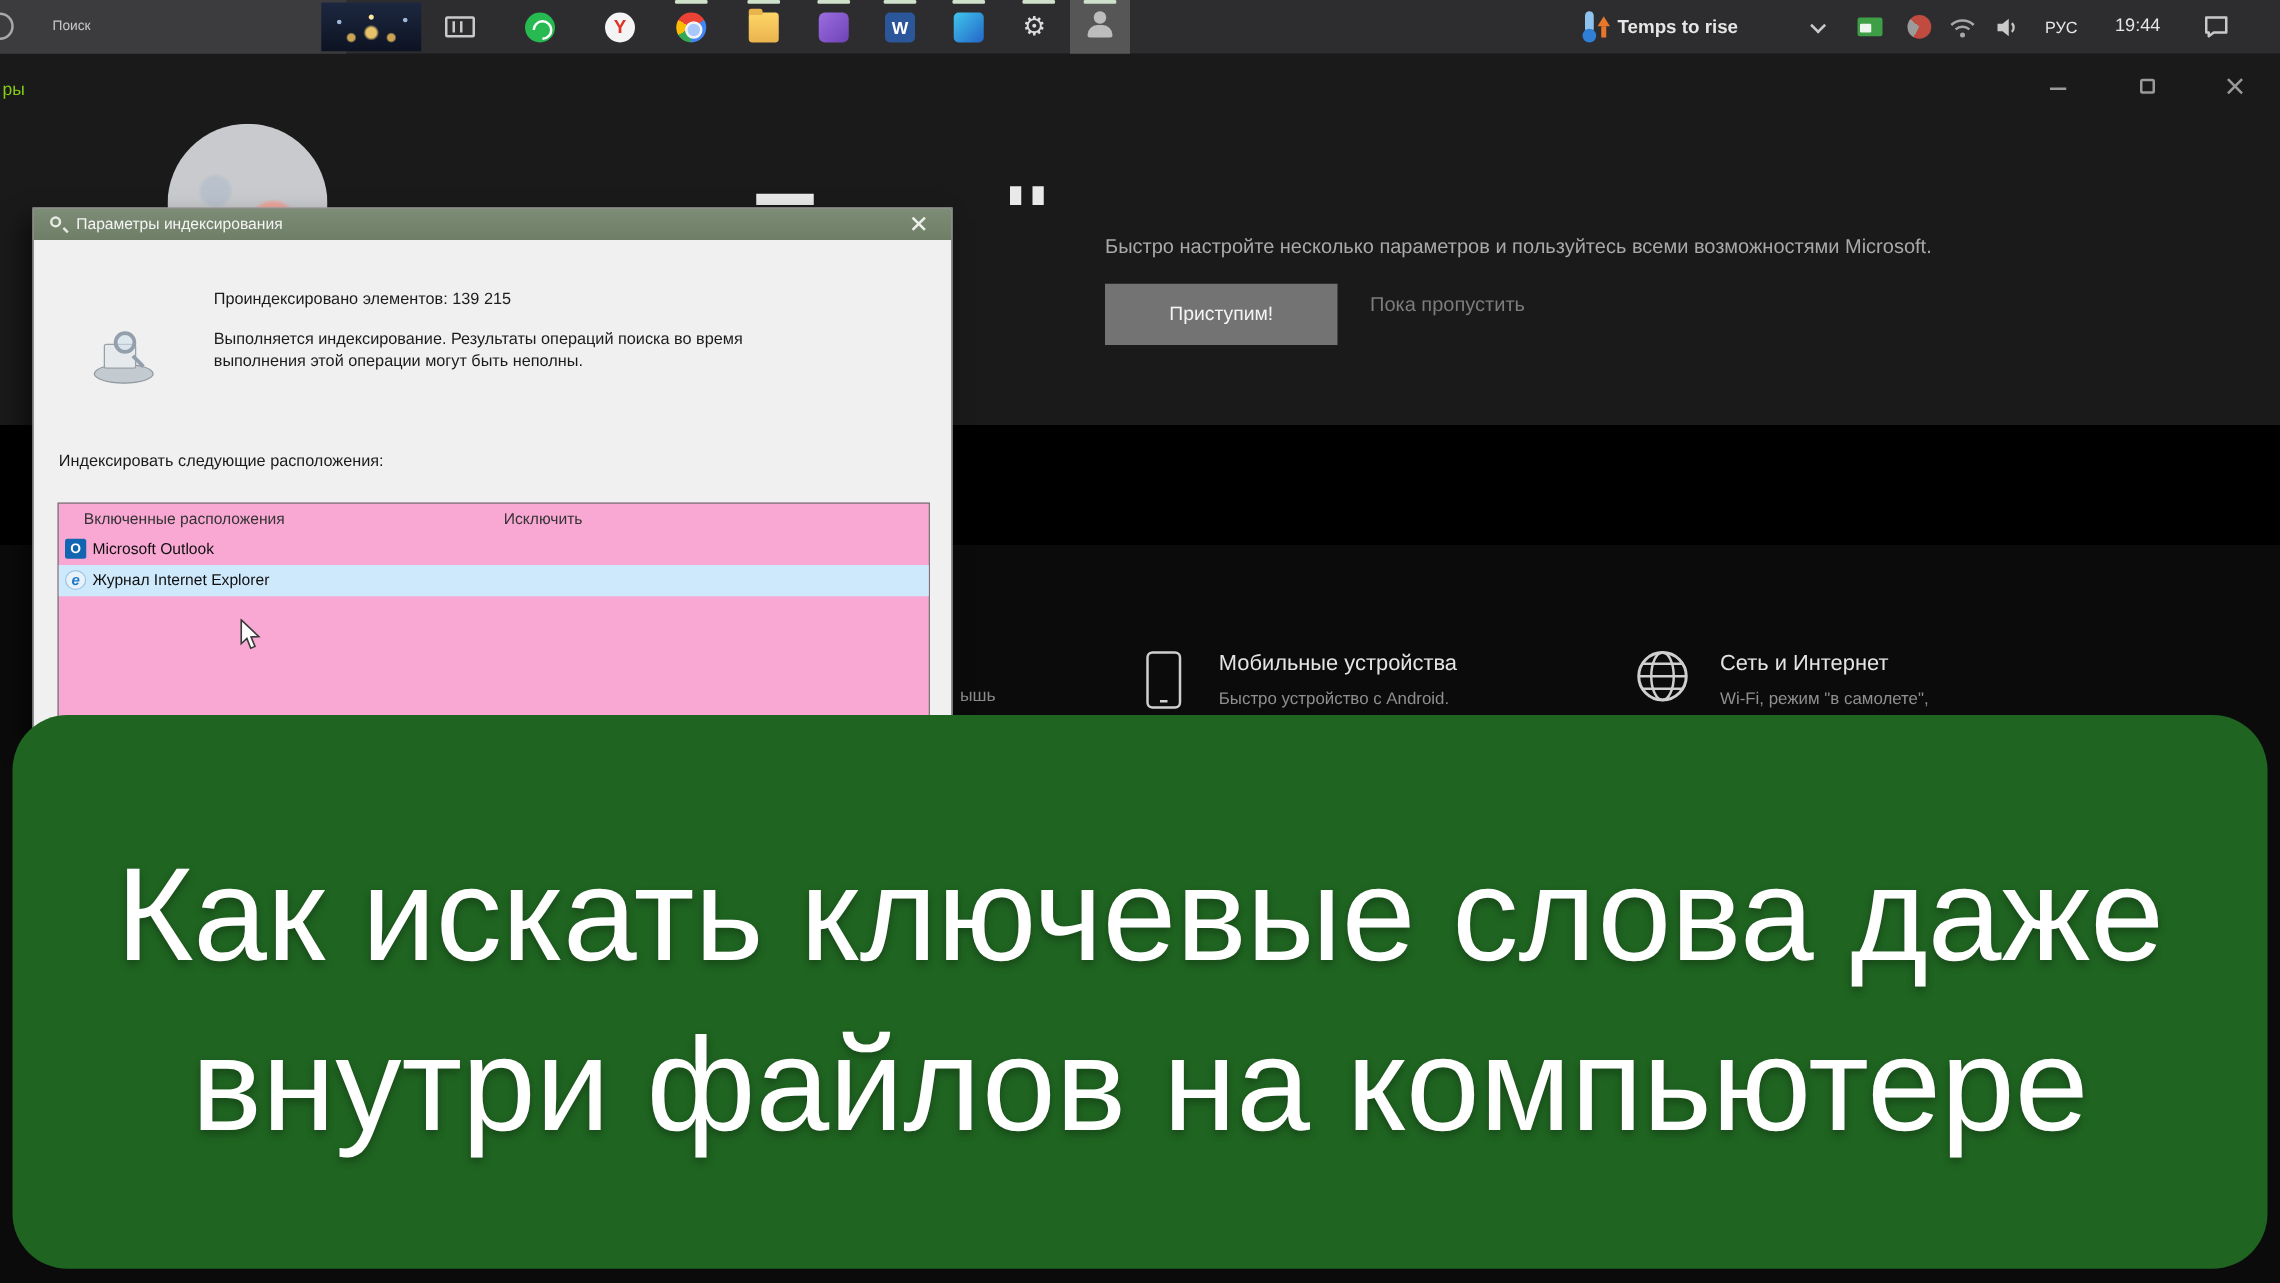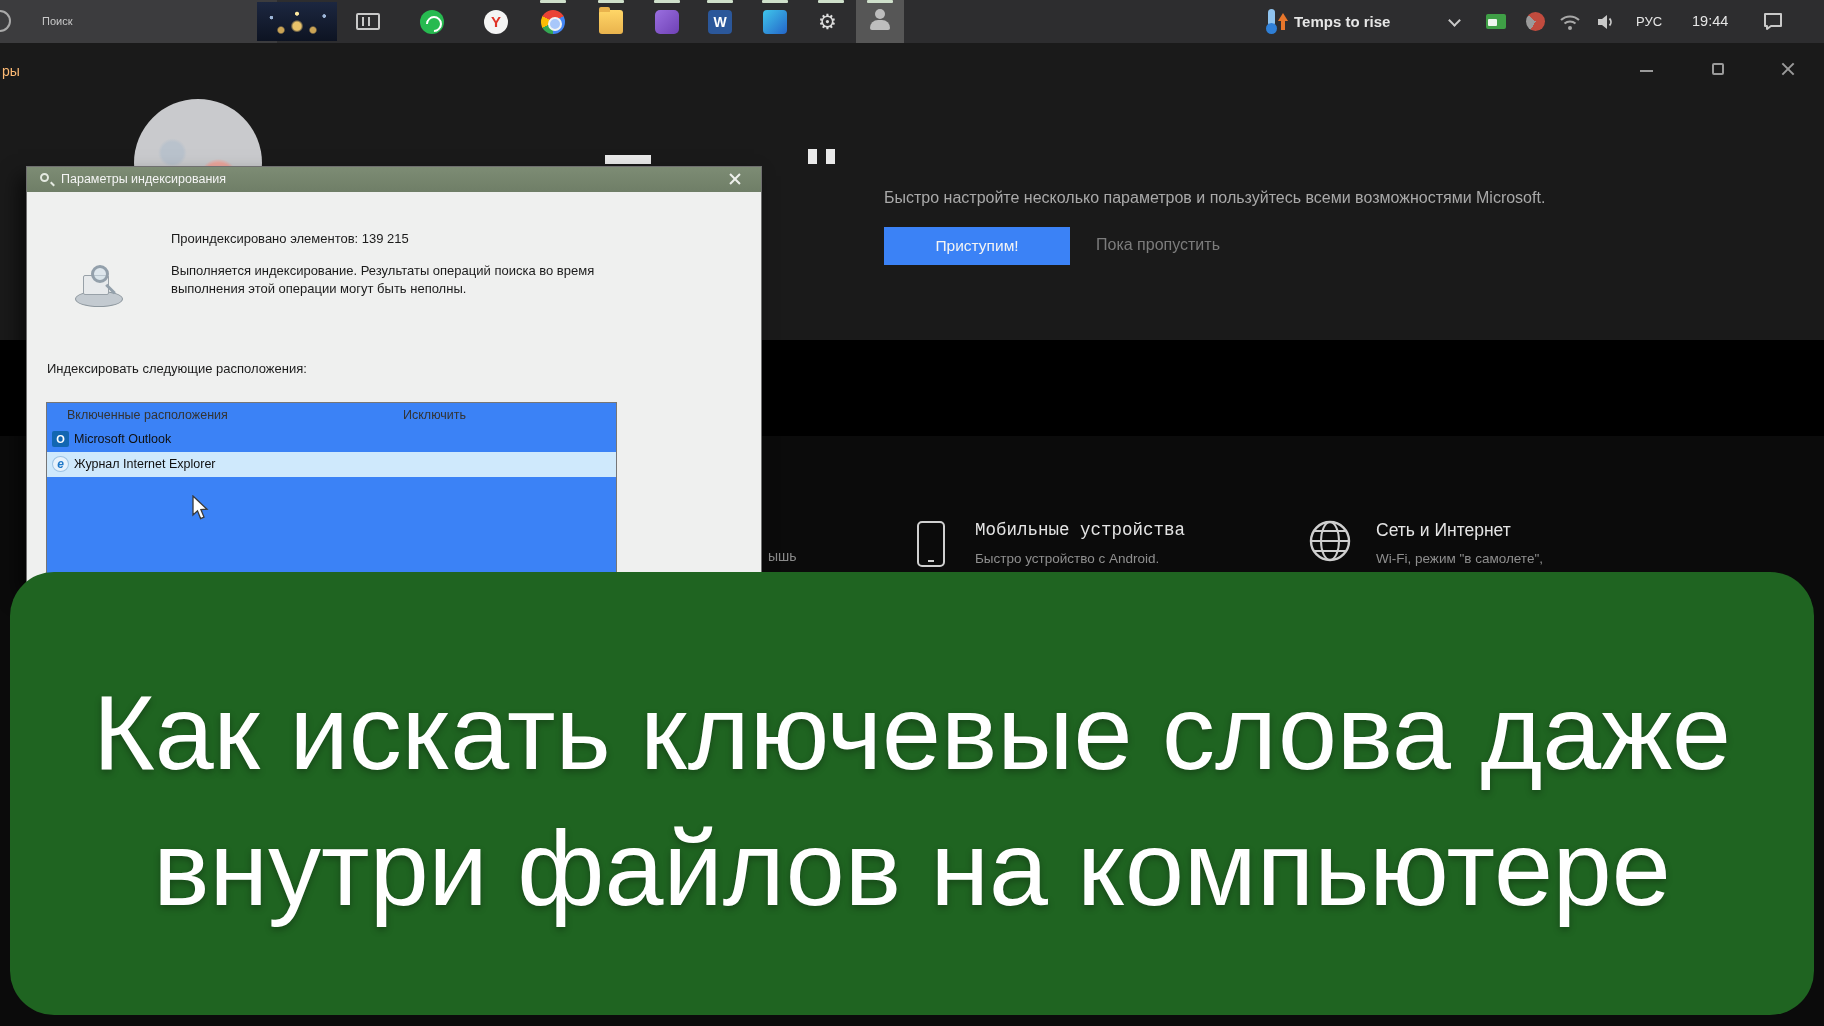--- a/index.html
+++ b/index.html
@@ -48,34 +48,34 @@
   .chevron-dn { position:absolute; left:1450px; top:16px; width:9px; height:9px; border-right:2px solid #c9c9c9; border-bottom:2px solid #c9c9c9; transform:rotate(45deg); }
   .tray-monitor { position:absolute; left:1486px; top:14px; width:20px; height:15px; background:#3f9f46; border-radius:2px; }
   .tray-monitor::after { content:""; position:absolute; left:2px; top:5px; width:9px; height:7px; background:#eef5ee; border-radius:1px; }
   .tray-red { position:absolute; left:1526px; top:12px; width:19px; height:19px; border-radius:50%; background:conic-gradient(from 210deg,#9b9b9b 0 100deg,#c14b3e 100deg 360deg); }
   .tray-svg { position:absolute; top:12px; }
 
   
   .window { position:absolute; left:0; top:43px; width:1824px; height:983px; background:#1a1a1a; z-index:1; }
   .win-band-black { position:absolute; left:0; top:297px; width:1824px; height:96px; background:#000; }
   .win-lower { position:absolute; left:0; top:393px; width:1824px; height:590px; background:#0b0b0b; }
-  .win-title-frag { position:absolute; left:2px; top:20px; font-size:14px; color:#fdba74; }
+  .win-title-frag { position:absolute; left:2px; top:20px; font-size:14px; color:#84cc16; }
   .wc-min { position:absolute; left:1640px; top:27px; width:13px; height:2px; background:#9a9a9a; }
   .wc-max { position:absolute; left:1712px; top:20px; width:12px; height:12px; border:2px solid #9a9a9a; border-radius:2px; }
   .wc-close { position:absolute; left:1780px; top:18px; width:16px; height:16px; }
   .wc-close::before,.wc-close::after { content:""; position:absolute; left:7px; top:0; width:2px; height:16px; background:#9a9a9a; }
   .wc-close::before { transform:rotate(45deg); } .wc-close::after { transform:rotate(-45deg); }
   .avatar { position:absolute; left:134px; top:56px; width:128px; height:128px; border-radius:50%;
     background: radial-gradient(circle 26px at 66% 62%, #eda79e 0 60%, transparent 75%),
                 radial-gradient(circle 18px at 30% 42%, #b9c2cc 0 60%, transparent 80%),
                 #c9cacd; z-index:2; }
   .name-frag { position:absolute; background:#e9e9e9; z-index:2; }
   .promo-title { position:absolute; left:884px; top:100px; font-size:27px; font-weight:700; color:#f1f1f1; letter-spacing:-0.2px; }
   .promo-sub { position:absolute; left:884px; top:146px; font-size:16px; color:#a9a9a9; }
-  .promo-btn { position:absolute; left:884px; top:184px; width:186px; height:38px; background:#3b82f6; color:#f4f4f4; font-size:15.5px; display:flex; align-items:center; justify-content:center; }
+  .promo-btn { position:absolute; left:884px; top:184px; width:186px; height:49px; background:#737373; color:#f4f4f4; font-size:15.5px; display:flex; align-items:center; justify-content:center; }
   .promo-link { position:absolute; left:1096px; top:193px; font-size:16px; color:#7c7c7c; }
   .set-search { position:absolute; left:752px; top:325px; width:366px; height:42px; background:#0a0a0a; border:2px solid #9b9b9b; z-index:3; }
   .set-search-text { position:absolute; left:12px; top:9px; font-size:16px; color:#cfcfcf; }
   .mag { position:absolute; width:12px; height:12px; border:2px solid #b9b9b9; border-radius:50%; }
   .mag::after { content:""; position:absolute; left:10px; top:10px; width:2px; height:7px; background:#b9b9b9; transform:rotate(-45deg); transform-origin:top left; }
   .tile-frag { position:absolute; left:768px; top:505px; font-size:14px; color:#8a8a8a; }
   .phone-icon { position:absolute; left:917px; top:478px; width:28px; height:46px; border:2px solid #cfcfcf; border-radius:5px; }
   .phone-icon::after { content:""; position:absolute; left:9px; bottom:3px; width:6px; height:2px; background:#cfcfcf; }
   .tile-title { position:absolute; font-size:17.5px; color:#e4e4e4; }
   .tile-sub { position:absolute; font-size:13.5px; color:#8f8f8f; }
@@ -90,21 +90,21 @@
   .dlg-close::before,.dlg-close::after { content:""; position:absolute; left:7px; top:1px; width:2px; height:14px; background:#eef0ec; }
   .dlg-close::before { transform:rotate(45deg); } .dlg-close::after { transform:rotate(-45deg); }
   .dlg-count { position:absolute; left:144px; top:64px; font-size:13px; color:#1b1b1b; }
   .idx-icon { position:absolute; left:46px; top:96px; width:58px; height:46px; }
   .idx-icon .base { position:absolute; left:2px; bottom:2px; width:48px; height:16px; background:#c3cad0; border:1px solid #8d979e; border-radius:50%; }
   .idx-icon .doc { position:absolute; left:10px; top:12px; width:26px; height:20px; background:#e7eaec; border:1px solid #98a1a8; border-radius:2px; }
   .idx-icon .ring { position:absolute; left:18px; top:2px; width:18px; height:18px; border:3px solid #93a0ab; border-radius:50%; background:rgba(210,225,235,.6); }
   .idx-icon .handle { position:absolute; left:36px; top:20px; width:3px; height:12px; background:#93a0ab; transform:rotate(-45deg); }
   .dlg-status { position:absolute; left:144px; top:95px; width:478px; font-size:13px; line-height:17.5px; color:#1b1b1b; }
   .dlg-loclabel { position:absolute; left:20px; top:194px; font-size:13px; color:#1b1b1b; }
-  .listbox { position:absolute; left:19px; top:235px; width:571px; height:184px; background:#3b82f6; border:1px solid #767676; }
+  .listbox { position:absolute; left:19px; top:235px; width:698px; height:184px; background:#f9a8d4; border:1px solid #767676; }
   .lb-header { position:relative; height:24px; font-size:12.5px; color:#333; }
   .lb-header .c1 { position:absolute; left:20px; top:5px; }
   .lb-header .c2 { position:absolute; left:356px; top:5px; }
   .lb-row { position:relative; height:25px; font-size:12.5px; color:#101010; }
   .lb-row.sel { background:#cfe9fc; }
   .lb-row .rname { position:absolute; left:27px; top:5px; }
   .lb-row .rexcl { position:absolute; left:356px; top:5px; }
   .rowico { position:absolute; left:5px; top:4px; width:17px; height:16px; }
   .ico-outlook { background:#1266b1; border-radius:2px; color:#fff; font-size:11px; font-weight:bold; text-align:center; line-height:16px; }
   .ico-folder { background:linear-gradient(#ffd978,#edb74f); border-radius:2px; }
@@ -137,21 +137,21 @@
 
     <div class="promo-sub">Быстро настройте несколько параметров и пользуйтесь всеми возможностями Microsoft.</div>
     <div class="promo-btn">Приступим!</div>
     <div class="promo-link">Пока пропустить</div>
 
 
     <div class="tile-frag">ышь</div>
 
     <div>
       <div class="phone-icon"></div>
-      <div class="tile-title" style="left:975px; top:477px;font-family:Liberation Mono, monospace;">Мобильные устройства</div>
+      <div class="tile-title" style="left:975px; top:477px;">Мобильные устройства</div>
       <div class="tile-sub" style="left:975px; top:508px;">Быстро устройство с Android.</div>
     </div>
     <div>
       <svg style="position:absolute; left:1308px; top:476px;" width="44" height="44" viewBox="0 0 44 44">
         <circle cx="22" cy="22" r="19" fill="none" stroke="#cfcfcf" stroke-width="2.4"></circle>
         <ellipse cx="22" cy="22" rx="9" ry="19" fill="none" stroke="#cfcfcf" stroke-width="2"></ellipse>
         <line x1="3" y1="22" x2="41" y2="22" stroke="#cfcfcf" stroke-width="2"></line>
         <line x1="6" y1="12" x2="38" y2="12" stroke="#cfcfcf" stroke-width="2"></line>
         <line x1="6" y1="32" x2="38" y2="32" stroke="#cfcfcf" stroke-width="2"></line>
       </svg>

